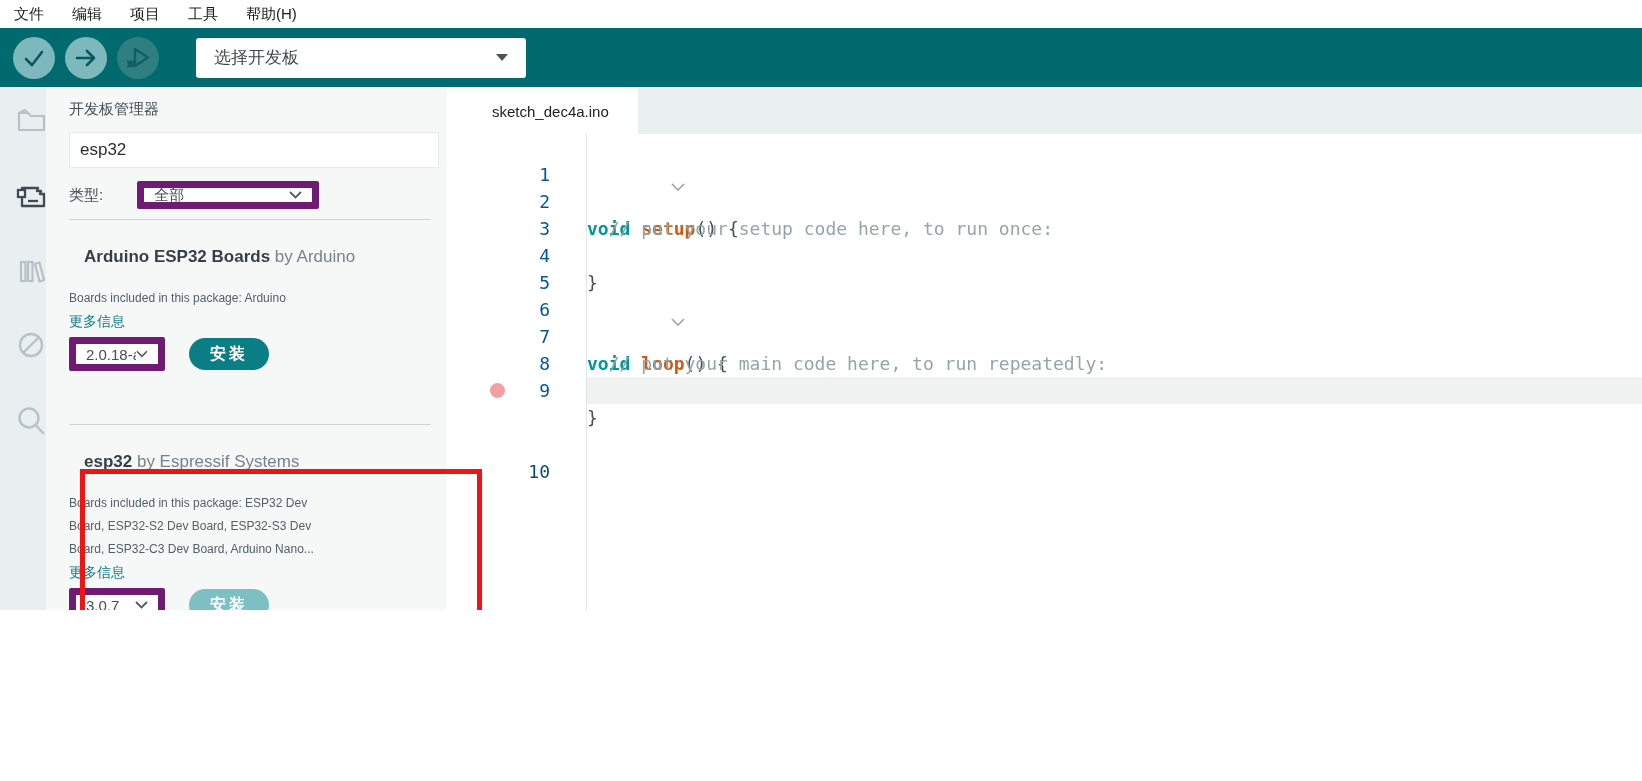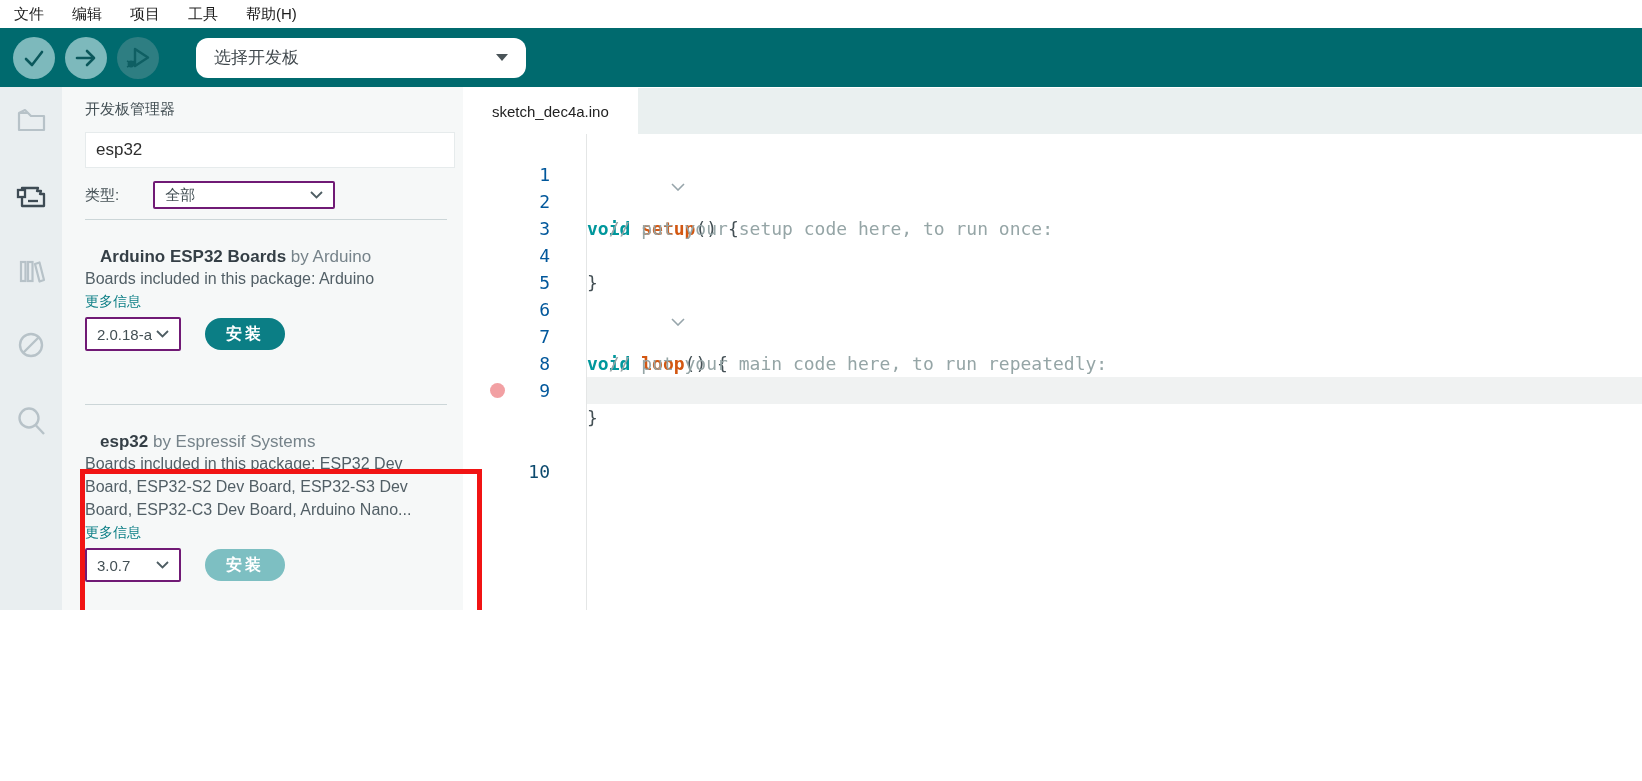--- a/index.html
+++ b/index.html
@@ -11,43 +11,43 @@
   
   .menubar { position:absolute; top:0; left:0; right:0; height:28px; background:#fff;
     display:flex; align-items:center; padding-left:10px; gap:20px; font-size:15px; color:#1c1c1c; }
   .menu-item { padding:0 4px; cursor:default; }
   
   .toolbar { position:absolute; top:28px; left:0; right:0; height:59px; background:#006a6e;
     display:flex; align-items:center; padding-left:13px; }
   .tbtn { width:42px; height:42px; border-radius:50%; background:#7db9bc; border:none;
     margin-right:10px; display:flex; align-items:center; justify-content:center; cursor:pointer; }
   .tbtn.disabled { background:#2e7e82; }
-  .board-select { margin-left:27px; width:330px; height:40px; background:#fff; border-radius:12px;
+  .board-select { margin-left:27px; width:330px; height:40px; background:#fff; border-radius:3px;
     display:flex; align-items:center; padding:0 18px; font-size:17px; color:#40484d; cursor:pointer; }
   .caret-down { margin-left:auto; width:0; height:0;
     border-left:6px solid transparent; border-right:6px solid transparent; border-top:7px solid #4a5458; }
   
   .rail { position:absolute; top:87px; left:0; width:62px; bottom:0; background:#e9eef0;
     display:flex; flex-direction:column; align-items:center; padding-top:14px; gap:39px; }
   .rail-btn { width:36px; height:36px; background:transparent; border:none; cursor:pointer; padding:0; }
   
-  .panel { position:absolute; top:87px; left:62px; width:401px; bottom:0; background:#f6f8f8;
+  .panel { position:absolute; top:87px; left:46px; width:401px; bottom:0; background:#f6f8f8;
     padding:13px 10px 4px 23px; color:#434f54; }
   .p-title { font-size:15px; color:#434f54; }
   .p-search { margin-top:13px; width:370px; height:36px; background:#fff; border:1px solid #e6ebec;
     font-size:17px; color:#2e2e2e; padding:0 10px; font-family:"Liberation Sans",sans-serif; }
   .type-row { margin-top:13px; display:flex; align-items:center; font-size:15px; color:#434f54; }
-  .sel { background:#fff; border:2px solid #701a75; border-radius:2px; display:flex; align-items:center;
+  .sel { background:#fff; border:7px solid #701a75; border-radius:2px; display:flex; align-items:center;
     justify-content:space-between; padding:0 10px; cursor:pointer; color:#434f54; }
   .type-sel { margin-left:34px; width:182px; height:28px; font-size:15px; }
   .sep { border:none; border-top:1px solid #ccd6d8; margin-top:10px; margin-right:6px; }
   .card { padding-top:27px; }
   .c-title { font-size:17px; color:#76838a;margin-left:15px; }
   .c-title b { color:#353f46; }
-  .c-desc { margin-top:0; font-size:16px; line-height:23px; color:#525f66; }
+  .c-desc { margin-top:20px; font-size:12px; line-height:23px; color:#525f66; }
   .c-desc span { display:block; }
   .c-link { display:inline-block; margin-top:3px; font-size:14px; color:#0b7e85; text-decoration:none; cursor:pointer; }
   .c-controls { margin-top:6px; display:flex; align-items:center; }
   .ver-sel { width:96px; height:34px; font-size:15px; }
   .ver-sel .v { overflow:hidden; white-space:nowrap; max-width:60px; display:block; }
   .install { margin-left:24px; width:80px; height:32px; border-radius:16px; background:#0b7e85; color:#fff;
     font-size:16px; font-weight:bold; border:none; letter-spacing:3px; cursor:pointer;
     display:flex; align-items:center; justify-content:center; font-family:"Liberation Sans",sans-serif; }
   .install.light { background:#7dbfc2; }
   .card2-sep { margin-top:53px; }

